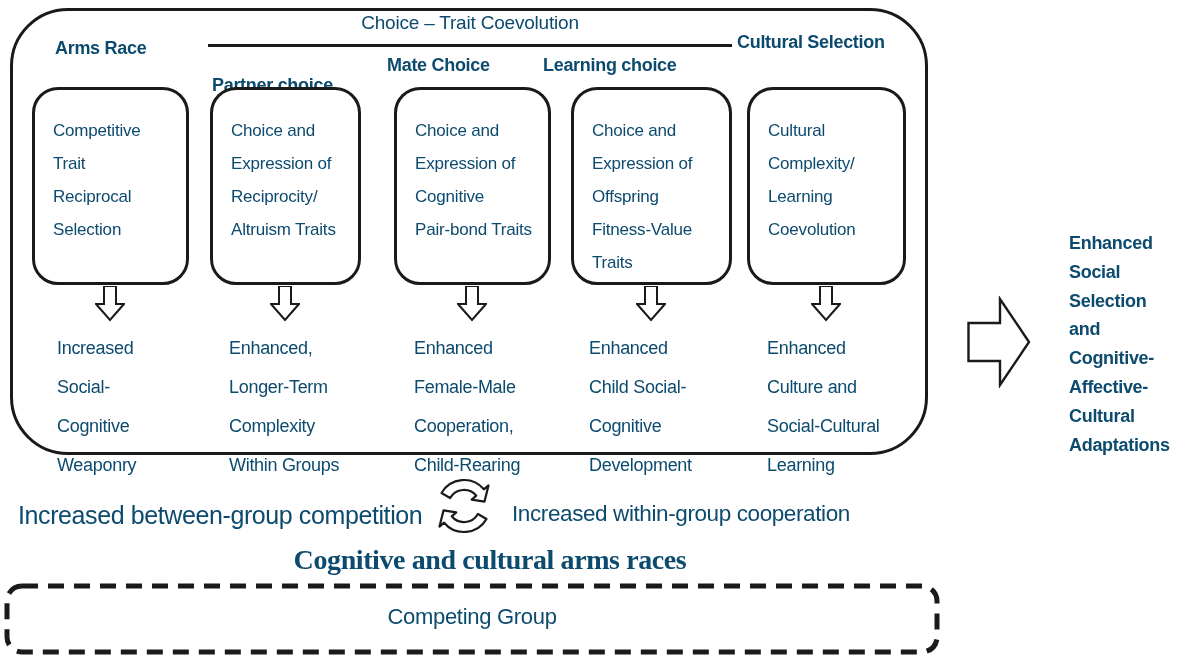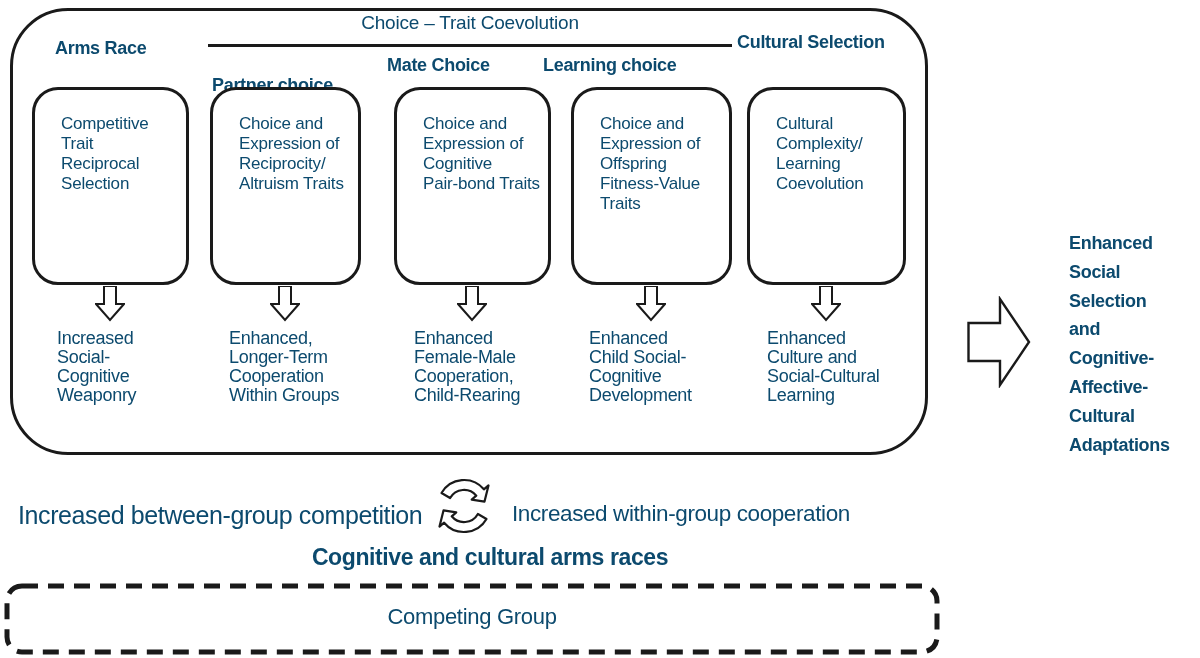--- a/index.html
+++ b/index.html
@@ -28,42 +28,42 @@
   .tbox{
     top:87px;height:198px;box-sizing:border-box;background:#fff;
     border:3px solid #1a1a1a;border-radius:26px;
   }
   .b0{left:32px;width:157px;}
   .b1{left:210px;width:151px;}
   .b2{left:394px;width:157px;}
   .b3{left:571px;width:161px;}
   .b4{left:747px;width:159px;}
   .tbox .btxt{
-    padding:24px 2px 0 18px;font-size:17px;line-height:20px;
-    letter-spacing:-0.2px;white-space:pre;font-weight:400;margin-left:8px;
+    padding:24px 2px 0 18px;font-size:17px;line-height:33px;
+    letter-spacing:-0.2px;white-space:pre;font-weight:400;
   }
   
   .darrow{width:30px;height:36px;top:286px;}
   .a0{left:95px;} .a1{left:270px;} .a2{left:457px;} .a3{left:636px;} .a4{left:811px;}
   
-  .outcome{top:329px;font-size:18px;line-height:19px;letter-spacing:-0.3px;white-space:pre;}
+  .outcome{top:329px;font-size:18px;line-height:39px;letter-spacing:-0.3px;white-space:pre;}
   .o0{left:57px;} .o1{left:229px;} .o2{left:414px;} .o3{left:589px;} .o4{left:767px;}
   
   .rarrow{left:967px;top:296px;}
   .right-outcome{
     left:1069px;top:229px;font-size:18px;font-weight:700;
     line-height:28.8px;letter-spacing:-0.3px;white-space:pre;
   }
   
   .cycle-icon{left:435px;top:474px;}
   .cycle-left{left:18px;top:501px;font-size:25px;letter-spacing:-0.4px;}
   .cycle-right{left:512px;top:501px;font-size:22.5px;letter-spacing:-0.4px;text-align:right;}
   .cycle-caption{
     left:280px;top:544px;width:420px;text-align:center;
-    font-size:23px;font-weight:700;letter-spacing:-0.4px;
+    font-size:28px;font-weight:700;letter-spacing:-0.4px;font-family:Liberation Serif, serif;
   }
   
   .dashed-svg{left:4px;top:583px;}
   .competing-label{left:4px;top:604px;width:936px;text-align:center;font-size:22px;letter-spacing:-0.3px;}
 </style>
 </head>
 <body>
 
 <div class="stage">
 
@@ -125,21 +125,21 @@
   <svg class="abs darrow a4" viewBox="0 0 30 36">
     <polygon points="9,0 21,0 21,18 29,18 15,34 1,18 9,18" fill="#fff" stroke="#1a1a1a" stroke-width="2"></polygon>
   </svg>
 
   <div class="abs outcome o0">Increased
 Social-
 Cognitive
 Weaponry</div>
   <div class="abs outcome o1">Enhanced,
 Longer-Term
-Cooperation
+Complexity
 Within Groups</div>
   <div class="abs outcome o2">Enhanced
 Female-Male
 Cooperation,
 Child-Rearing</div>
   <div class="abs outcome o3">Enhanced
 Child Social-
 Cognitive
 Development</div>
   <div class="abs outcome o4">Enhanced

